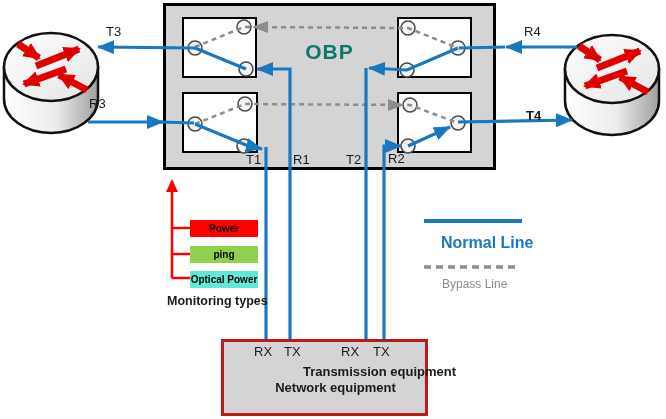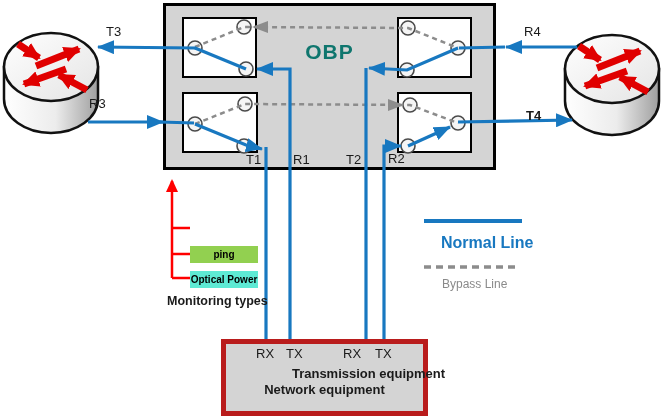--- a/index.html
+++ b/index.html
@@ -11,21 +11,21 @@
   .box{position:absolute;box-sizing:border-box;}
   #obp-box{left:163px;top:3px;width:333px;height:167px;border:3px solid #000;background:#D4D4D4;z-index:0;}
   .switch-box{border:2px solid #000;background:#ffffff;z-index:0;}
   #sw-tl{left:182px;top:17px;width:75px;height:61px;}
   #sw-bl{left:182px;top:92px;width:76px;height:61px;}
   #sw-tr{left:397px;top:17px;width:75px;height:61px;}
   #sw-br{left:397px;top:92px;width:75px;height:61px;}
   #obp-title{position:absolute;left:50%;top:34px;transform:translateX(-50%);
     font-size:21px;font-weight:bold;letter-spacing:1px;color:#0f766e;}
   .lbl{position:absolute;font-size:13px;z-index:2;}
-  #equip-box{left:221px;top:339px;width:207px;height:77px;border:5px solid #b91c1c;background:#D4D4D4;z-index:2;}
+  #equip-box{left:221px;top:339px;width:207px;height:77px;border:3px solid #b91c1c;background:#D4D4D4;z-index:2;padding-left:11px;}
   .port{position:absolute;top:2px;font-size:13px;}
   #port-rx1{left:30px;} #port-tx1{left:60px;} #port-rx2{left:117px;} #port-tx2{left:149px;}
   .equip-line{position:absolute;width:100%;text-align:center;font-weight:bold;font-size:13px;}
   #equip-line1{top:22px;margin-left:44px;} #equip-line2{top:38px;}
   .mon-box{position:absolute;left:190px;width:68px;height:17px;z-index:2;
     text-align:center;font-size:10px;font-weight:bold;line-height:17px;color:#000;}
   #mon-power{top:220px;} #mon-ping{top:246px;} #mon-optical{top:271px;}
   #mon-title{position:absolute;left:167px;top:294px;font-size:12.5px;font-weight:bold;z-index:2;}
   #legend-normal-label{position:absolute;left:441px;top:234px;font-size:16px;font-weight:bold;color:#1878C0;z-index:2;}
   #legend-bypass-label{position:absolute;left:442px;top:277px;font-size:12px;color:#8a8a8a;z-index:2;}
@@ -143,20 +143,21 @@
 
   <div id="equip-box" class="box">
     <div id="port-rx1" class="port">RX</div>
     <div id="port-tx1" class="port">TX</div>
     <div id="port-rx2" class="port">RX</div>
     <div id="port-tx2" class="port">TX</div>
     <div id="equip-line1" class="equip-line">Transmission equipment</div>
     <div id="equip-line2" class="equip-line">Network equipment</div>
   </div>
 
+  <div id="mon-power" class="mon-box" style="background: rgb(255, 0, 0);">Power</div>
   <div id="mon-ping" class="mon-box" style="background: rgb(146, 208, 80);">ping</div>
   <div id="mon-optical" class="mon-box" style="background: #5eead4; text-align: center;">Optical Power</div>
   <div id="mon-title">Monitoring types</div>
 
   <div id="legend-normal-label">Normal Line</div>
   <div id="legend-bypass-label">Bypass Line</div>
 
 </div>
 
 </body></html>

